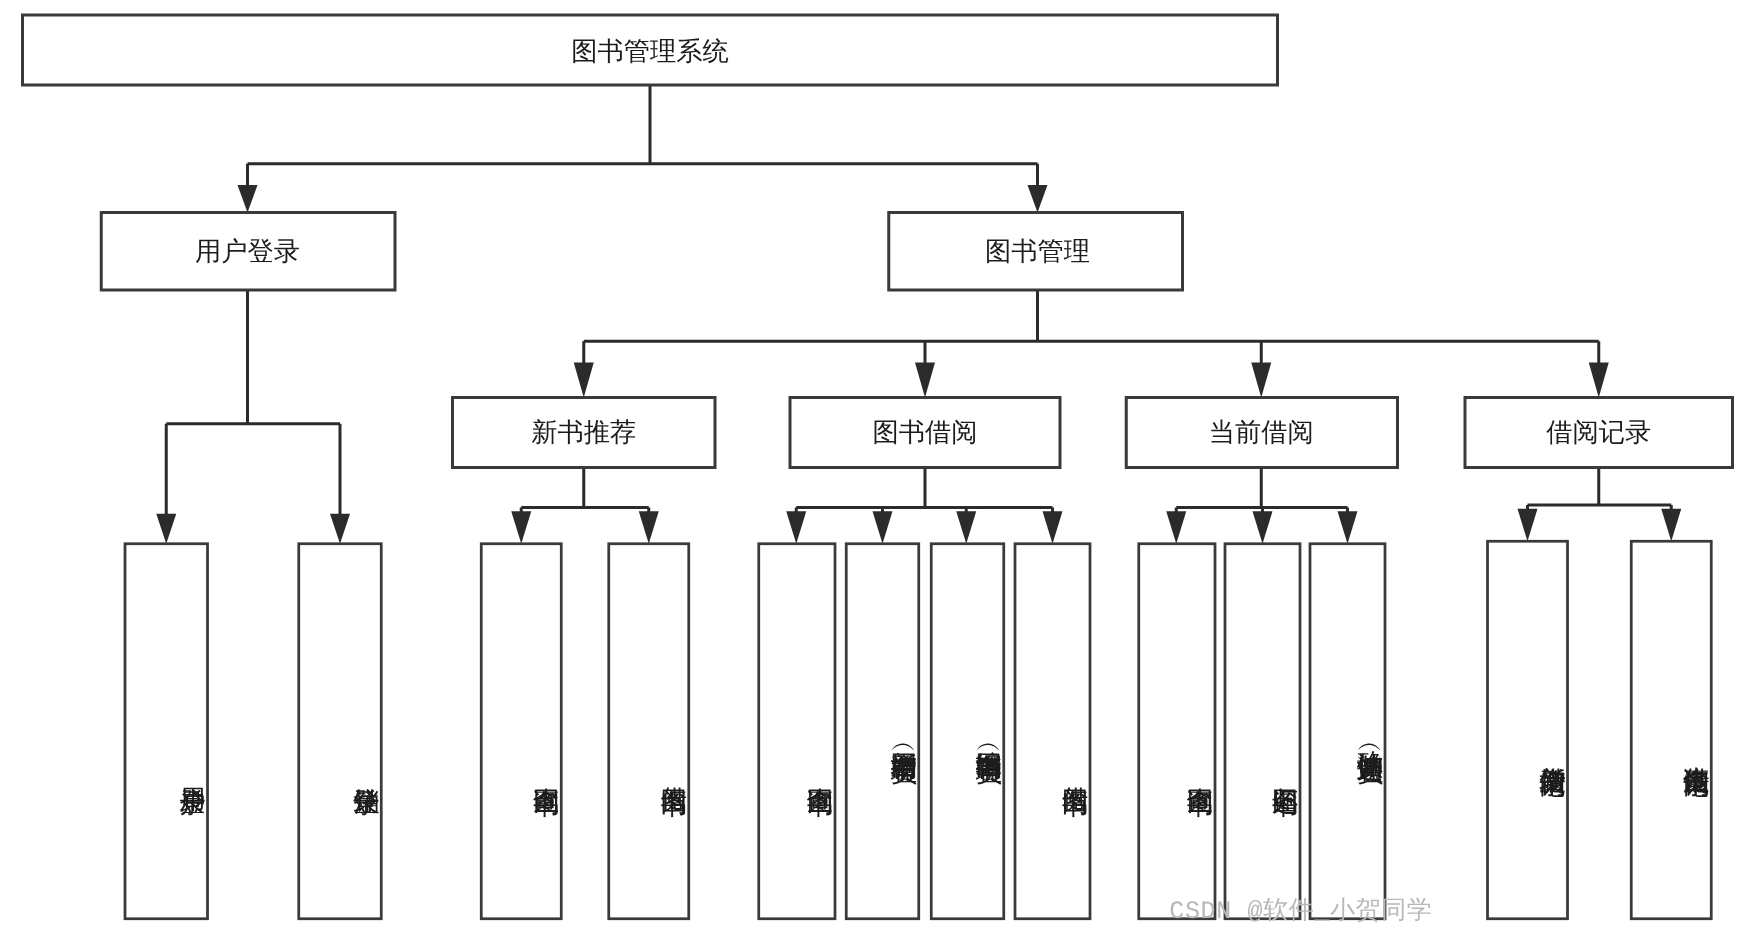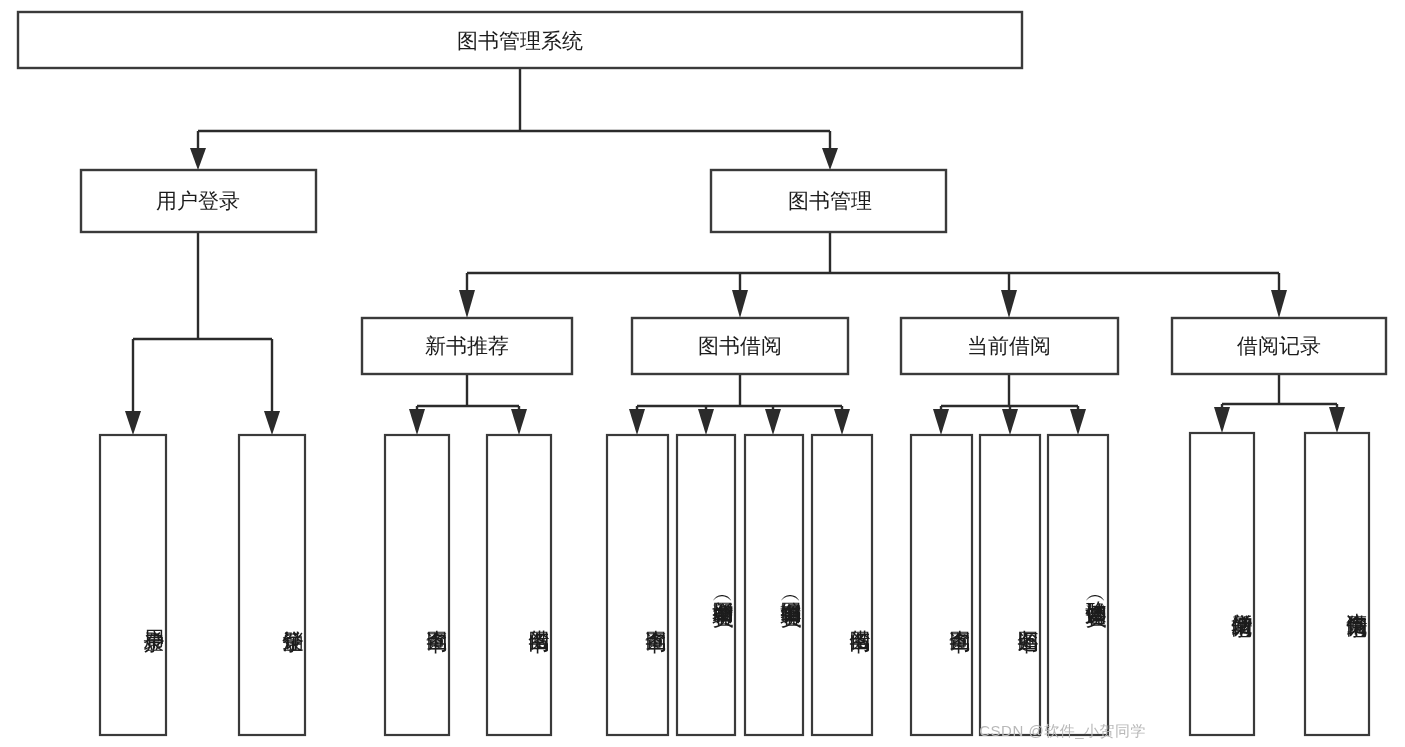--- a/index.html
+++ b/index.html
@@ -66,22 +66,22 @@
     line-height: 1.15;
     letter-spacing: 1px;
     color: #1c1c1c;
     white-space: nowrap;
     pointer-events: none;
   }
   .watermark {
     position: absolute;
     right: 12px;
     bottom: 6px;
-    font-family: Liberation Sans, sans-serif;
-    font-size: 15px;
+    font-family: Liberation Mono, monospace;
+    font-size: 20px;
     color: #b8b8b8;
     letter-spacing: 0.5px;
     white-space: nowrap;
   }
 </style>
 </head>
 <body>
 
 <div id="diagram-root">
 

